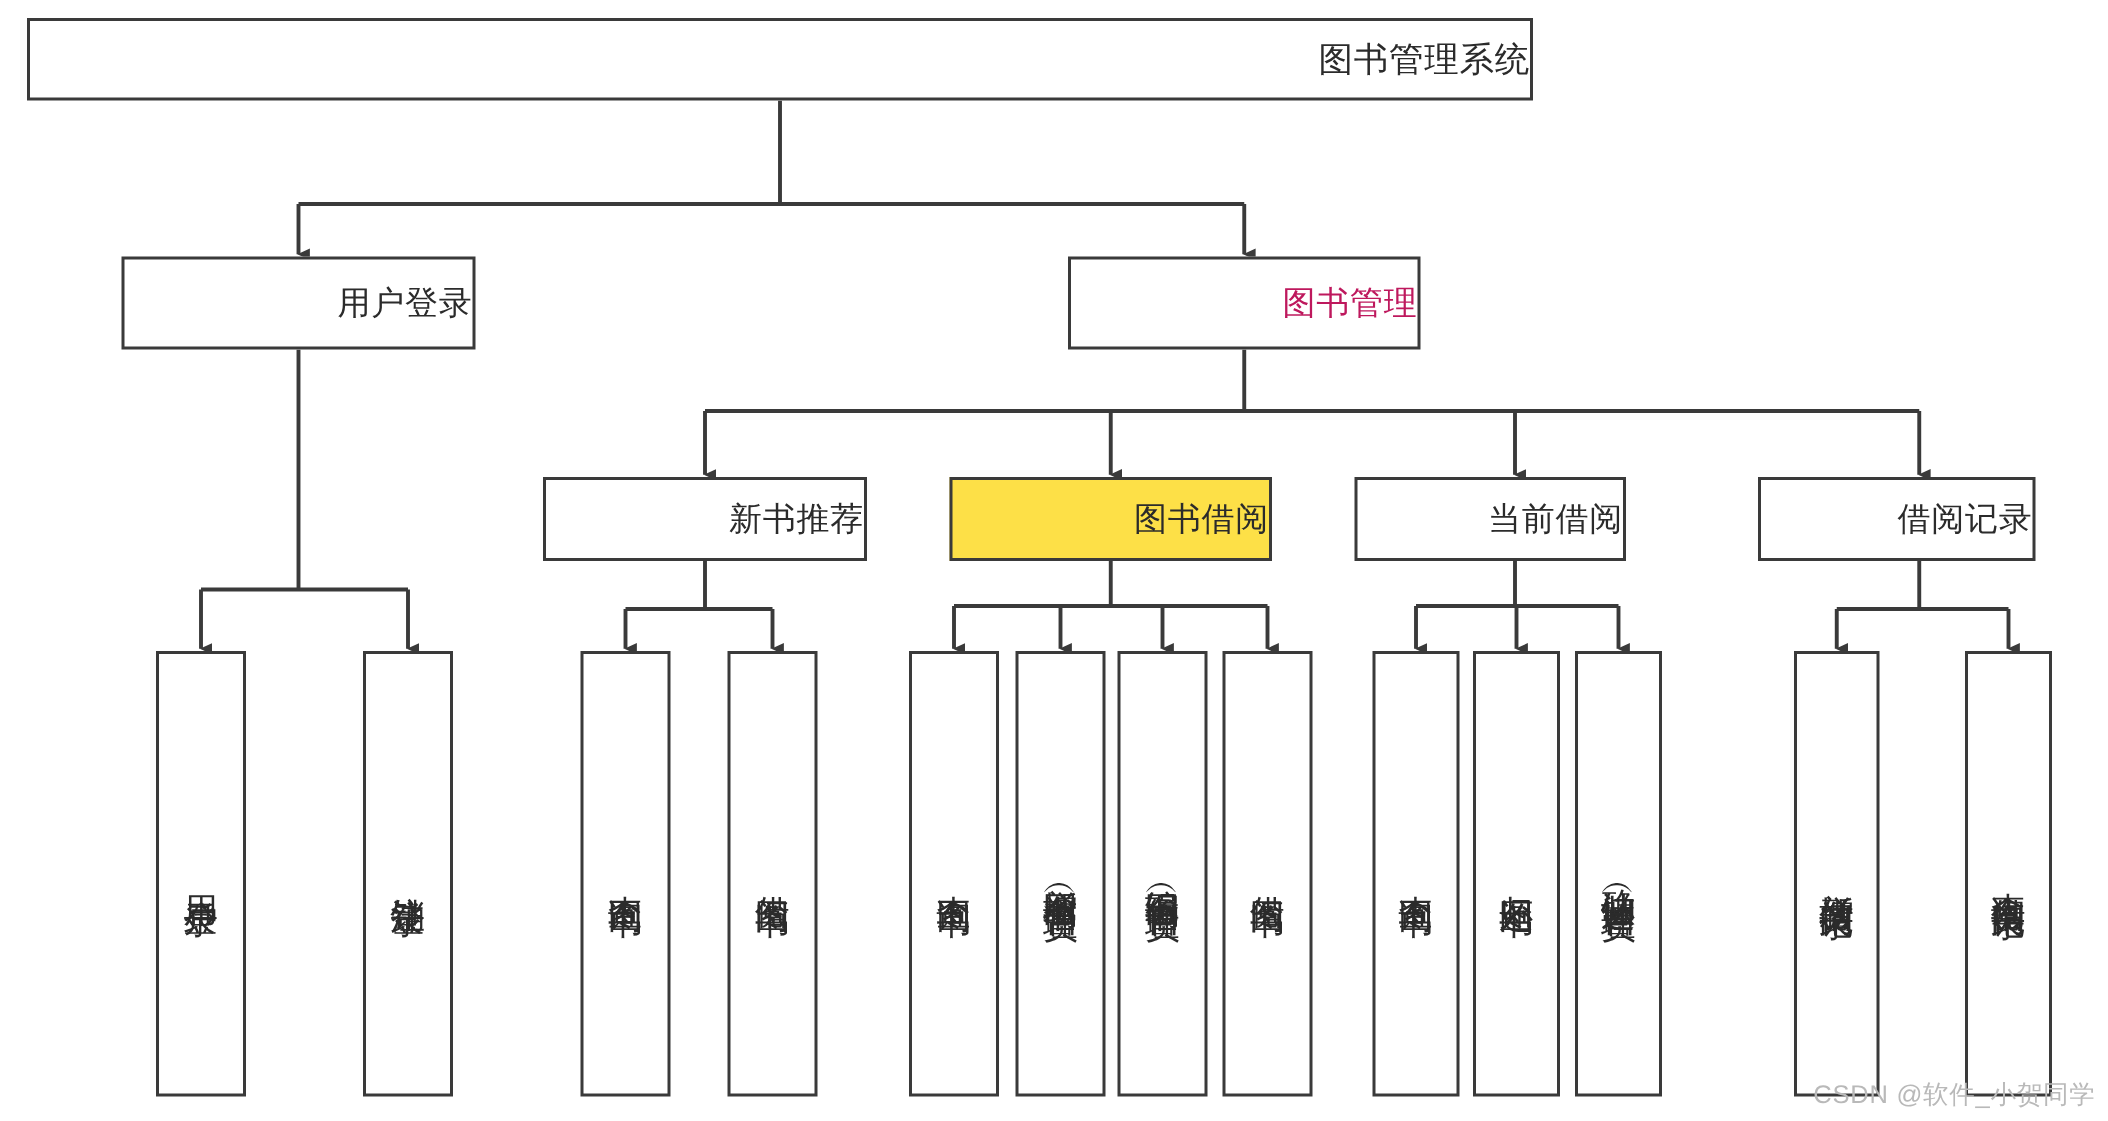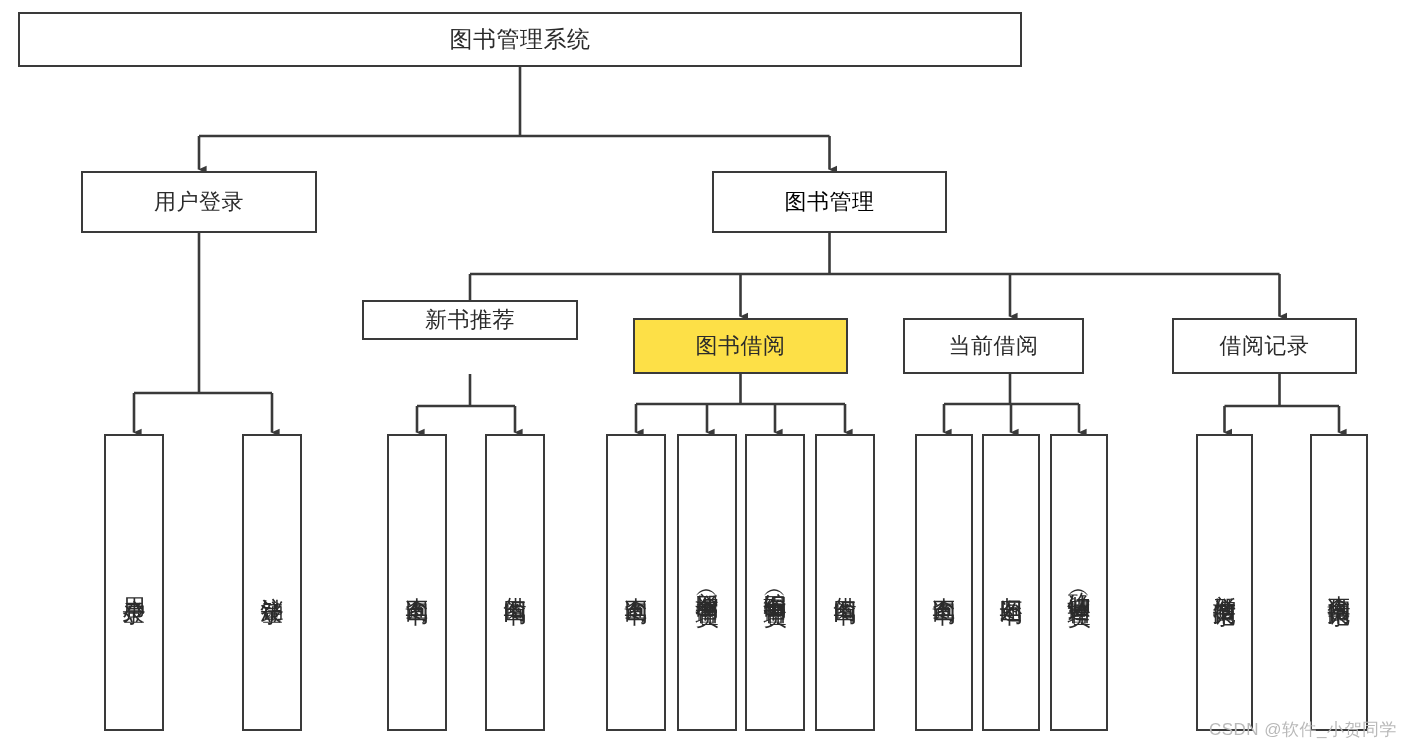--- a/index.html
+++ b/index.html
@@ -25,21 +25,21 @@
     height: 747px;
     pointer-events: none;
   }
   .node {
     position: absolute;
     box-sizing: border-box;
     background: #ffffff;
     border: 2.5px solid #3a3a3a;
     display: flex;
     align-items: center;
-    justify-content: center;
+    justify-content: flex-end;
     color: #2b2b2b;
   }
   .node .lbl {
     text-align: center;
     line-height: 1.12;
     white-space: nowrap;
   }
   .node.h .lbl {
     font-size: 22px;
     letter-spacing: 0.5px;
@@ -118,24 +118,24 @@
       </g>
   </svg>
 
   <div id="nodes">
       <div class="node h root" style="left: 18px; top: 12px; width: 1004px; height: 55px; border-color: rgb(58, 58, 58); background: rgb(255, 255, 255); color: rgb(43, 43, 43);">
         <span class="lbl">图书管理系统</span>
       </div>
       <div class="node h" style="left: 81px; top: 171px; width: 236px; height: 62px; border-color: rgb(58, 58, 58); background: rgb(255, 255, 255); color: rgb(43, 43, 43);">
         <span class="lbl">用户登录</span>
       </div>
-      <div class="node h" style="left: 712px; top: 171px; width: 235px; height: 62px; border-color: rgb(58, 58, 58); background: rgb(255, 255, 255); color: #000000;">
+      <div class="node h" style="left: 712px; top: 171px; width: 235px; height: 62px; border-color: rgb(58, 58, 58); background: rgb(255, 255, 255); color: #be185d;">
         <span class="lbl">图书管理</span>
       </div>
-      <div class="node h" style="left: 362px; top: 300px; width: 216px; height: 40px; border-color: rgb(58, 58, 58); background: rgb(255, 255, 255); color: rgb(43, 43, 43);">
+      <div class="node h" style="left: 362px; top: 318px; width: 216px; height: 56px; border-color: rgb(58, 58, 58); background: rgb(255, 255, 255); color: rgb(43, 43, 43);">
         <span class="lbl">新书推荐</span>
       </div>
       <div class="node h" style="left: 633px; top: 318px; width: 215px; height: 56px; border-color: rgb(58, 58, 58); background: #fde047; color: rgb(43, 43, 43);">
         <span class="lbl">图书借阅</span>
       </div>
       <div class="node h" style="left: 903px; top: 318px; width: 181px; height: 56px; border-color: rgb(58, 58, 58); background: rgb(255, 255, 255); color: rgb(43, 43, 43);">
         <span class="lbl">当前借阅</span>
       </div>
       <div class="node h" style="left: 1172px; top: 318px; width: 185px; height: 56px; border-color: rgb(58, 58, 58); background: rgb(255, 255, 255); color: rgb(43, 43, 43);">
         <span class="lbl">借阅记录</span>

